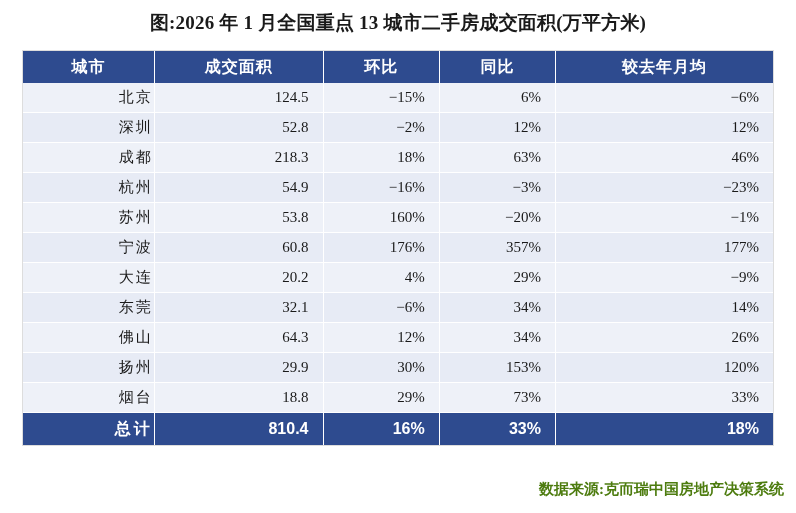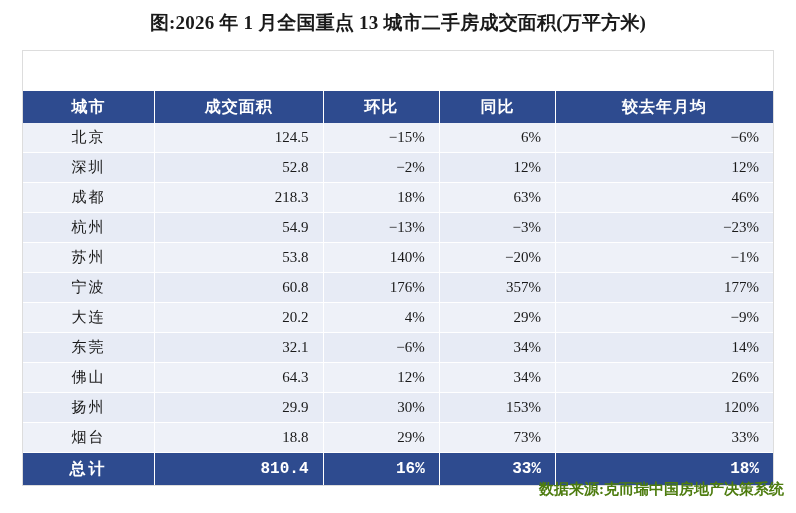--- a/index.html
+++ b/index.html
@@ -29,21 +29,20 @@
     letter-spacing: 0.2px;
   }
   .table-wrap {
     margin: 14px 22px 0 22px;
     border: 1px solid #dddddd;
   }
   table {
     border-collapse: collapse;
     width: 100%;
     table-layout: fixed;
-    margin-top: 40px;
   }
   thead th {
     background: #2e4b8f;
     color: #ffffff;
     font-weight: bold;
     font-size: 16px;
     height: 30px;
     border-right: 1px solid #ffffff;
     font-family: "Liberation Sans", sans-serif;
     letter-spacing: 1px;
@@ -54,36 +53,36 @@
     font-size: 15px;
     color: #1a1a1a;
     background: #eef1f8;
     border-bottom: 1px solid #ffffff;
     border-right: 1px solid #ffffff;
     font-family: "Liberation Serif", serif;
   }
   tbody td:last-child { border-right: none; }
   tbody tr:nth-child(even) td { background: #e7ebf5; }
   td.city {
-    text-align: center;
+    text-align: right;
     letter-spacing: 2px;
   }
   td.num {
     text-align: right;
     padding-right: 14px;
     padding-left: 42px;
   }
   tfoot td {
     height: 30px;
     background: #2e4b8f;
     color: #ffffff;
     font-weight: bold;
     font-size: 16px;
     border-right: 1px solid #ffffff;
-    font-family: Liberation Mono, monospace;
+    font-family: Liberation Sans, sans-serif;
   }
   tfoot td:last-child { border-right: none; }
   tfoot td.city { letter-spacing: 3px; }
   .source {
     position: absolute;
     right: 12px;
     bottom: 14px;
     font-size: 15px;
     color: #4d7c0f;
     font-family: "Liberation Serif", serif;
@@ -138,28 +137,28 @@
         <tr>
           <td class="city">成都</td>
           <td class="num">218.3</td>
           <td class="num">18%</td>
           <td class="num">63%</td>
           <td class="num">46%</td>
         </tr>
         <tr>
           <td class="city">杭州</td>
           <td class="num">54.9</td>
-          <td class="num">−13%</td>
+          <td class="num">−16%</td>
           <td class="num">−3%</td>
           <td class="num">−23%</td>
         </tr>
         <tr>
           <td class="city">苏州</td>
           <td class="num">53.8</td>
-          <td class="num">140%</td>
+          <td class="num">160%</td>
           <td class="num">−20%</td>
           <td class="num">−1%</td>
         </tr>
         <tr>
           <td class="city">宁波</td>
           <td class="num">60.8</td>
           <td class="num">176%</td>
           <td class="num">357%</td>
           <td class="num">177%</td>
         </tr>

